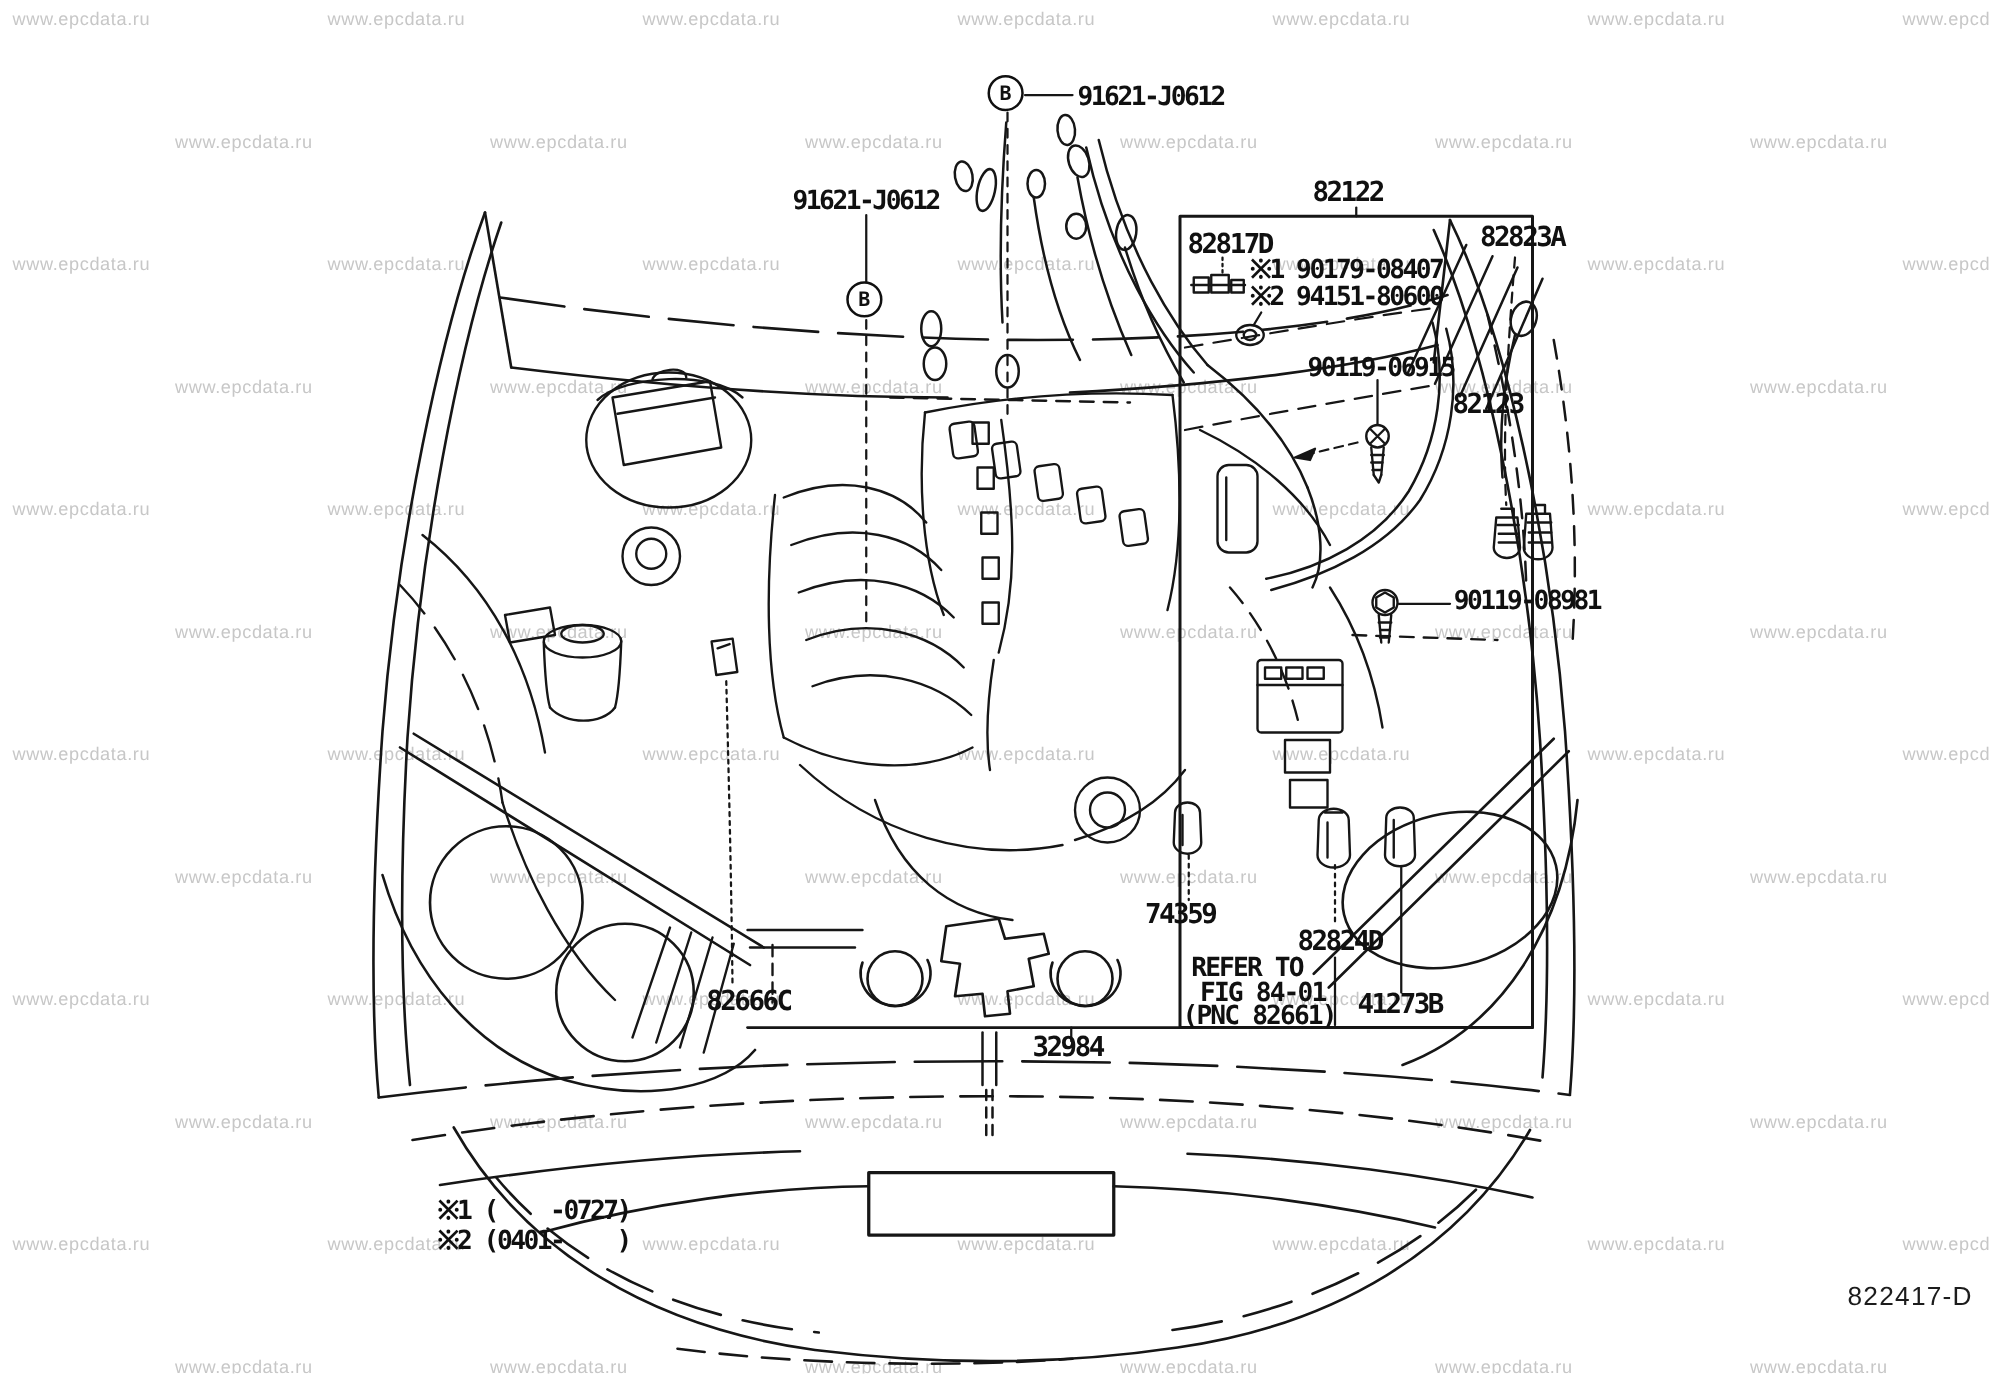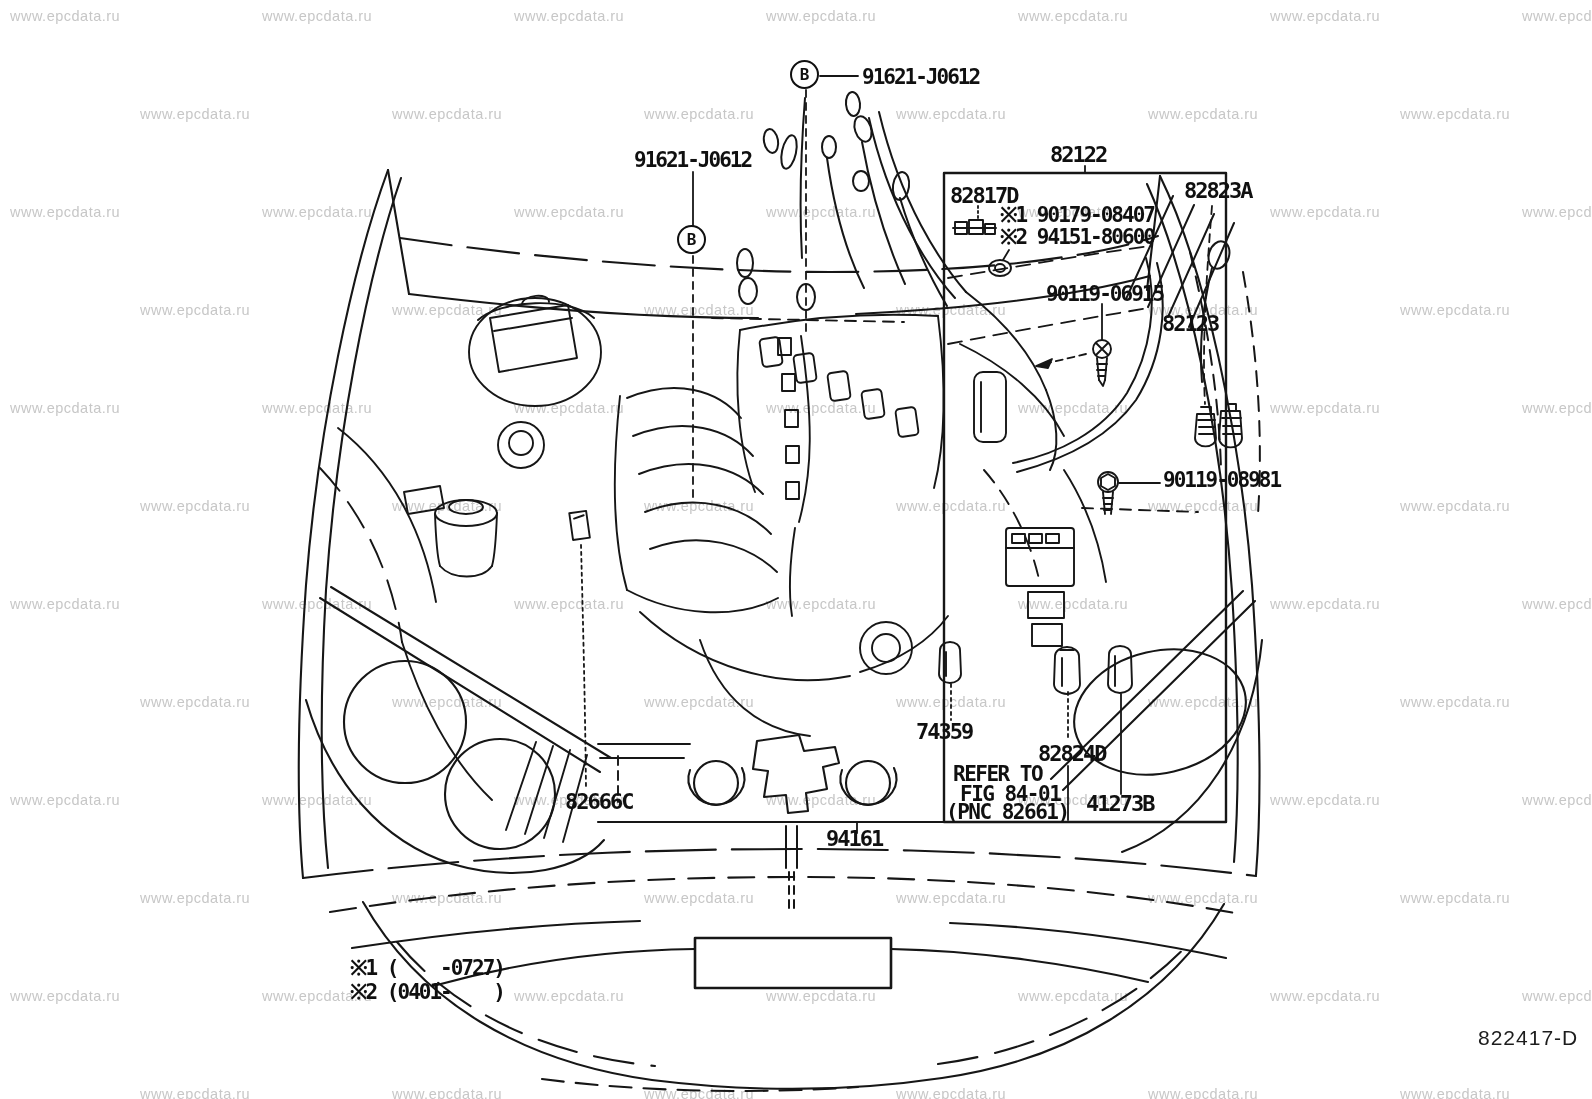--- a/index.html
+++ b/index.html
@@ -334,18 +334,18 @@
     <div class="plabel" style="left:1046px;top:284px">90119-06915</div>
     <div class="plabel big" style="left:1162px;top:313px">82123</div>
     <div class="plabel" style="left:1163px;top:470px">90119-08981</div>
     <div class="plabel big" style="left:916px;top:721px">74359</div>
     <div class="plabel big" style="left:1038px;top:743px">82824D</div>
     <div class="plabel small" style="left:953px;top:764px">REFER TO</div>
     <div class="plabel small" style="left:960px;top:784px">FIG 84-01</div>
     <div class="plabel small" style="left:946px;top:802px">(PNC 82661)</div>
     <div class="plabel big" style="left:565px;top:791px">82666C</div>
     <div class="plabel big" style="left:1086px;top:793px">41273B</div>
-    <div class="plabel big" style="left:826px;top:828px">94161</div>
+    <div class="plabel big" style="left:826px;top:828px">32984</div>
     <div class="plabel" style="left:350px;top:958px">※1 (    -0727)</div>
     <div class="plabel" style="left:350px;top:982px">※2 (0401-    )</div>
     <div class="sheet" style="left:1478px;top:1027px">822417-D</div>
   </div>
 </div>
 
 </body></html>

